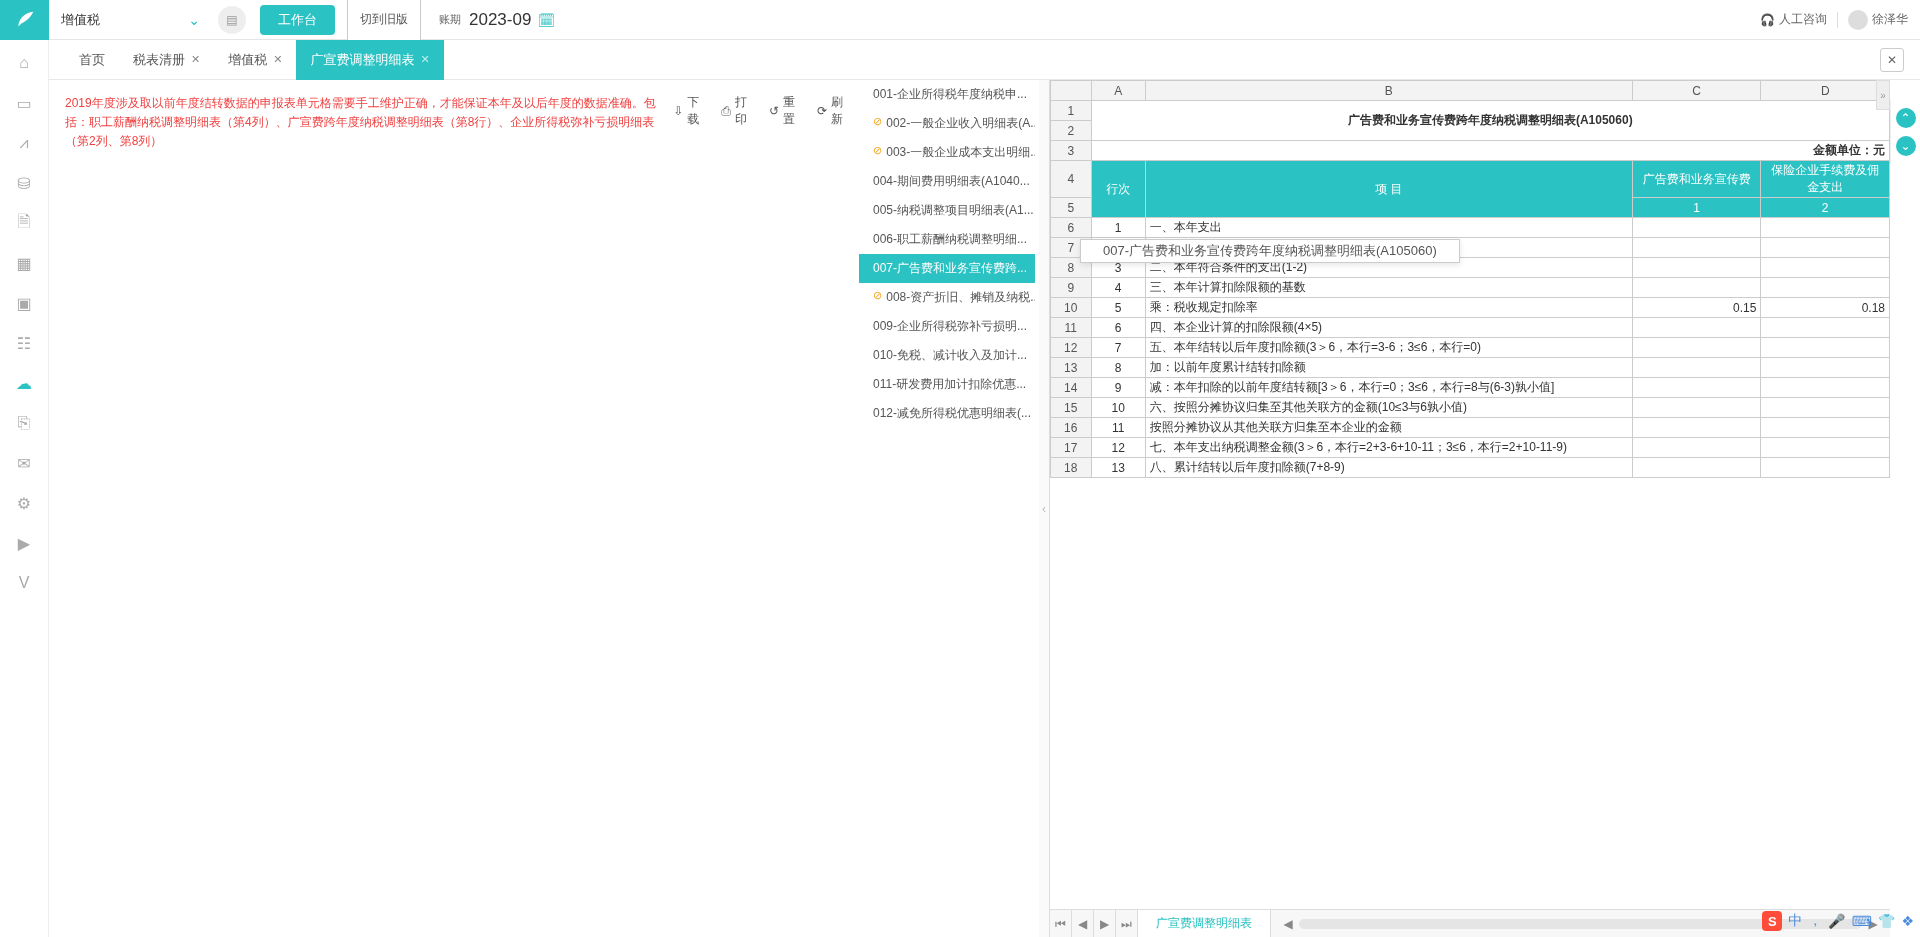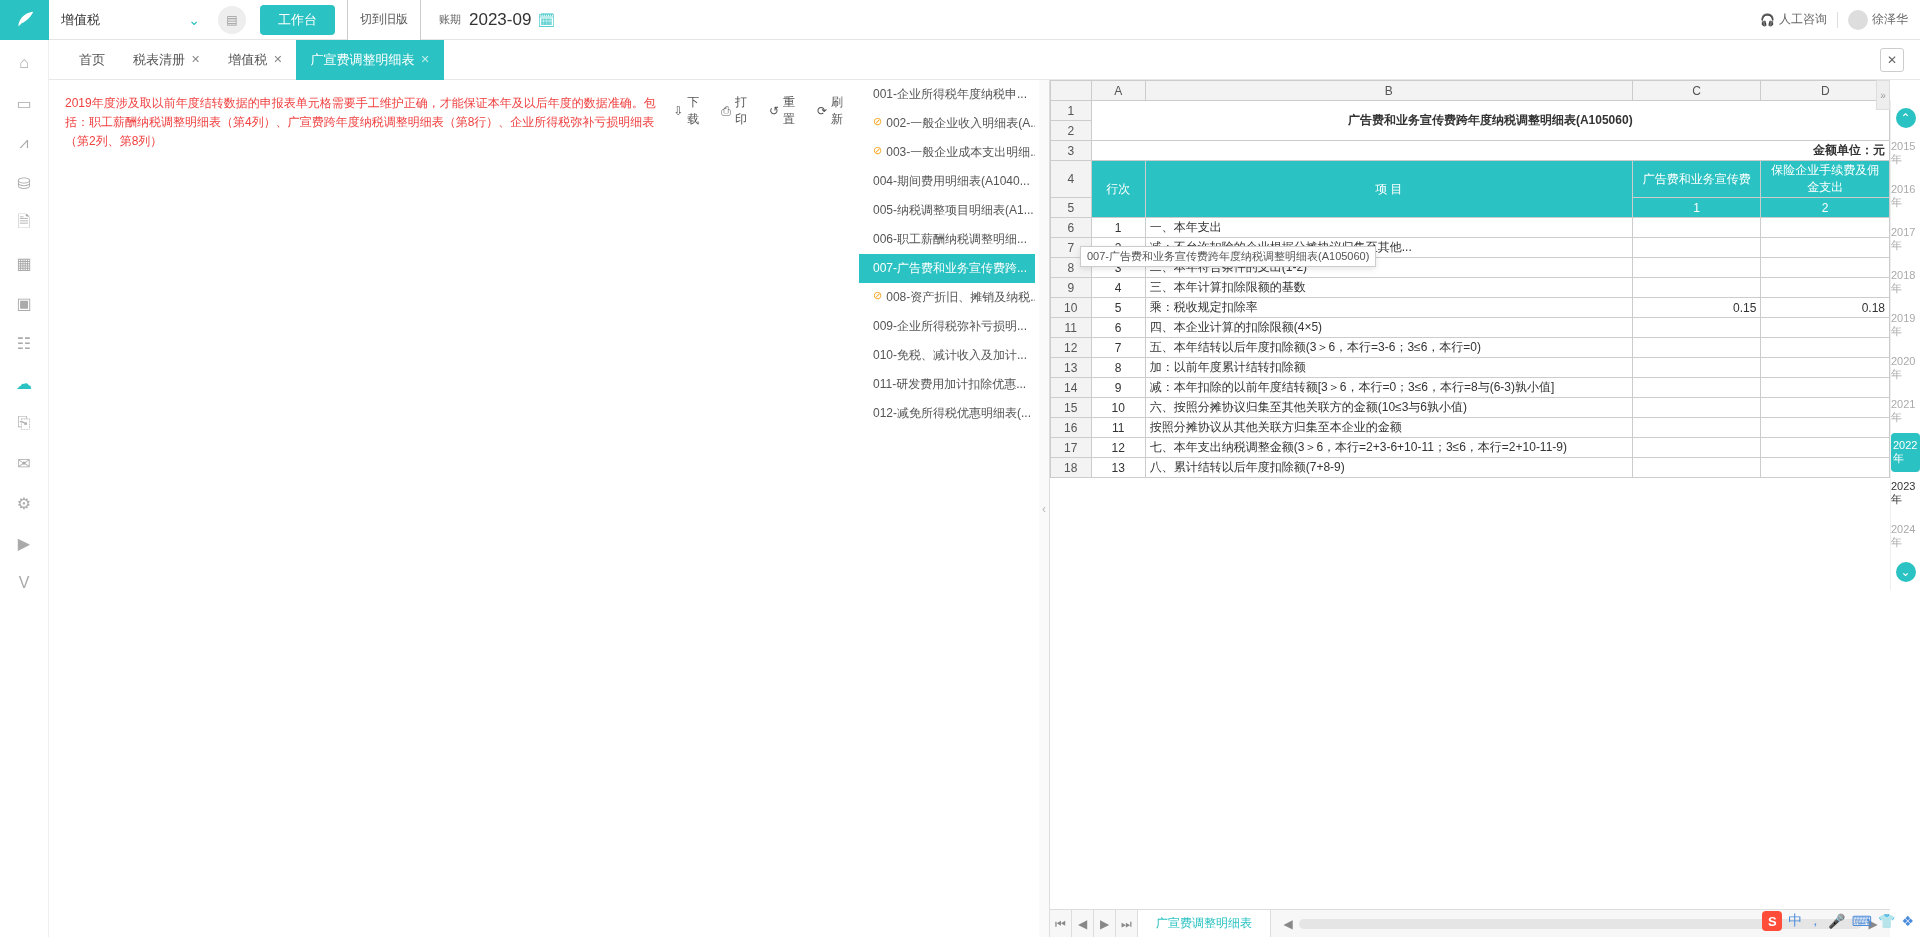--- a/index.html
+++ b/index.html
@@ -59,21 +59,21 @@
 .row-hdr { background: #f3f3f3; text-align: center; color: #555; width: 30px; }
 .corner { background: #f3f3f3; width: 30px; }
 .title-cell { text-align: center; font-weight: bold; font-size: 14px; height: 48px; }
 .unit-cell { text-align: right; font-size: 12px; font-weight: bold; }
 .teal-hdr { background: #2ac2c2; color: #fff; text-align: center; font-size: 12px; }
 .data-cell { text-align: right; }
 .num-cell { text-align: center; }
 .item-cell { text-align: left; }
 
 
-.row-tooltip { position: absolute; top: 166px; left: 30px; background: #fff; border: 1px solid #ccc; padding: 2px 6px; font-size: 11px; color: #555; box-shadow: 0 2px 6px rgba(0,0,0,.1); white-space: nowrap; }
+.row-tooltip { position: absolute; top: 159px; left: 30px; background: #fff; border: 1px solid #ccc; padding: 2px 22px; font-size: 13px; color: #555; box-shadow: 0 2px 6px rgba(0,0,0,.1); white-space: nowrap; }
 
 
 .sheet-tabs { height: 28px; background: #f7f7f7; border-top: 1px solid #ddd; display: flex; align-items: center; font-size: 12px; }
 .sheet-tab-nav { width: 22px; text-align: center; color: #888; cursor: pointer; border-right: 1px solid #ddd; height: 100%; display: flex; align-items: center; justify-content: center; }
 .sheet-tab { padding: 0 18px; height: 100%; display: flex; align-items: center; background: #fff; border-right: 1px solid #ddd; color: #2ac2c2; cursor: pointer; }
 .hscroll-track { flex: 1; margin-left: auto; max-width: 640px; height: 12px; display: flex; align-items: center; padding: 0 6px; }
 .hscroll-bar { flex: 1; height: 10px; background: #e5e5e5; border-radius: 5px; position: relative; }
 
 
 .year-strip { position: fixed; right: 0; top: 100px; width: 30px; background: #fff; border-left: 1px solid #eee; display: flex; flex-direction: column; align-items: center; padding: 4px 0; }
@@ -381,32 +381,20 @@
           <div class="hscroll-bar"></div>
           <div class="sheet-tab-nav" style="border:none">▶</div>
         </div>
       </div>
     </div>
   </div>
 </div>
 
 <div class="year-strip">
   <div class="ys-circle">⌃</div>
-  <div id="years">
-      <div class="ys-item">2015年</div>
-      <div class="ys-item">2016年</div>
-      <div class="ys-item">2017年</div>
-      <div class="ys-item">2018年</div>
-      <div class="ys-item">2019年</div>
-      <div class="ys-item">2020年</div>
-      <div class="ys-item">2021年</div>
-      <div class="ys-item active">2022年</div>
-      <div class="ys-item secondary">2023年</div>
-      <div class="ys-item">2024年</div>
-    </div>
   <div class="ys-circle">⌄</div>
 </div>
 
 <div class="ime-bar">
   <div class="ime-box">S</div>
   <span class="ime-icon">中</span>
   <span class="ime-icon">，</span>
   <span class="ime-icon">🎤</span>
   <span class="ime-icon">⌨</span>
   <span class="ime-icon">👕</span>

